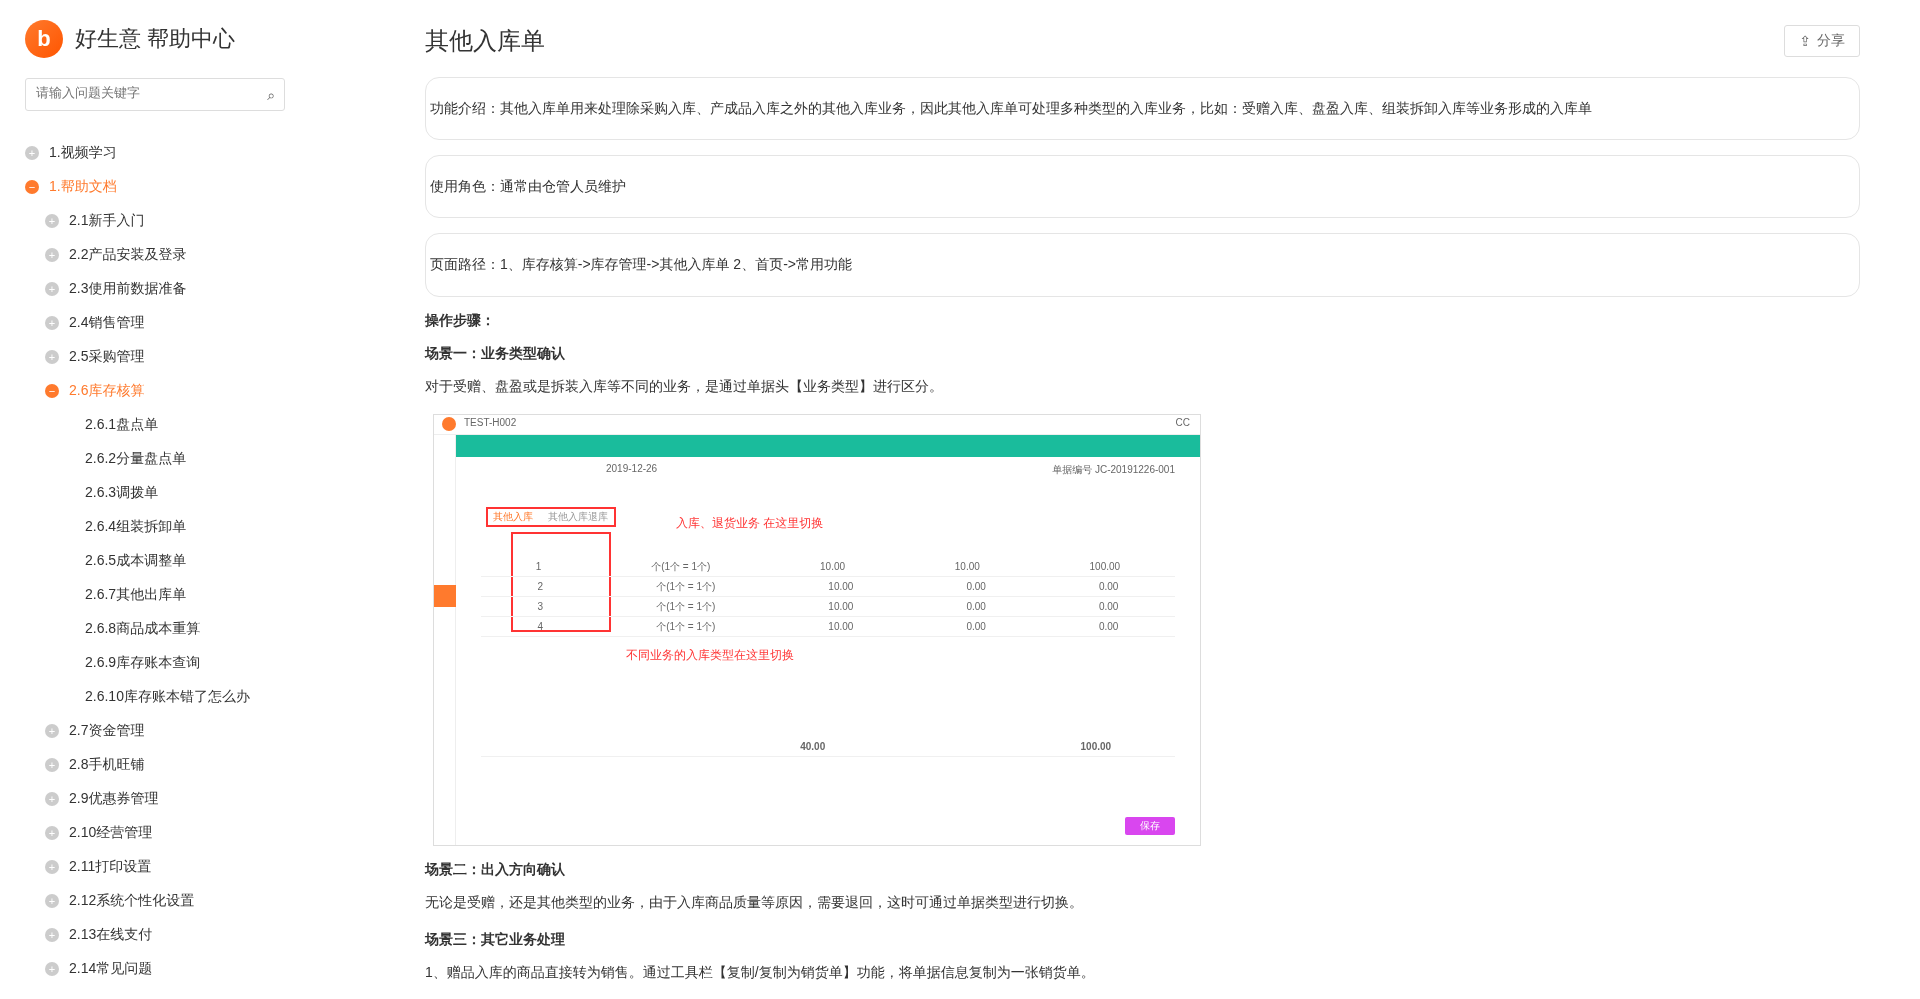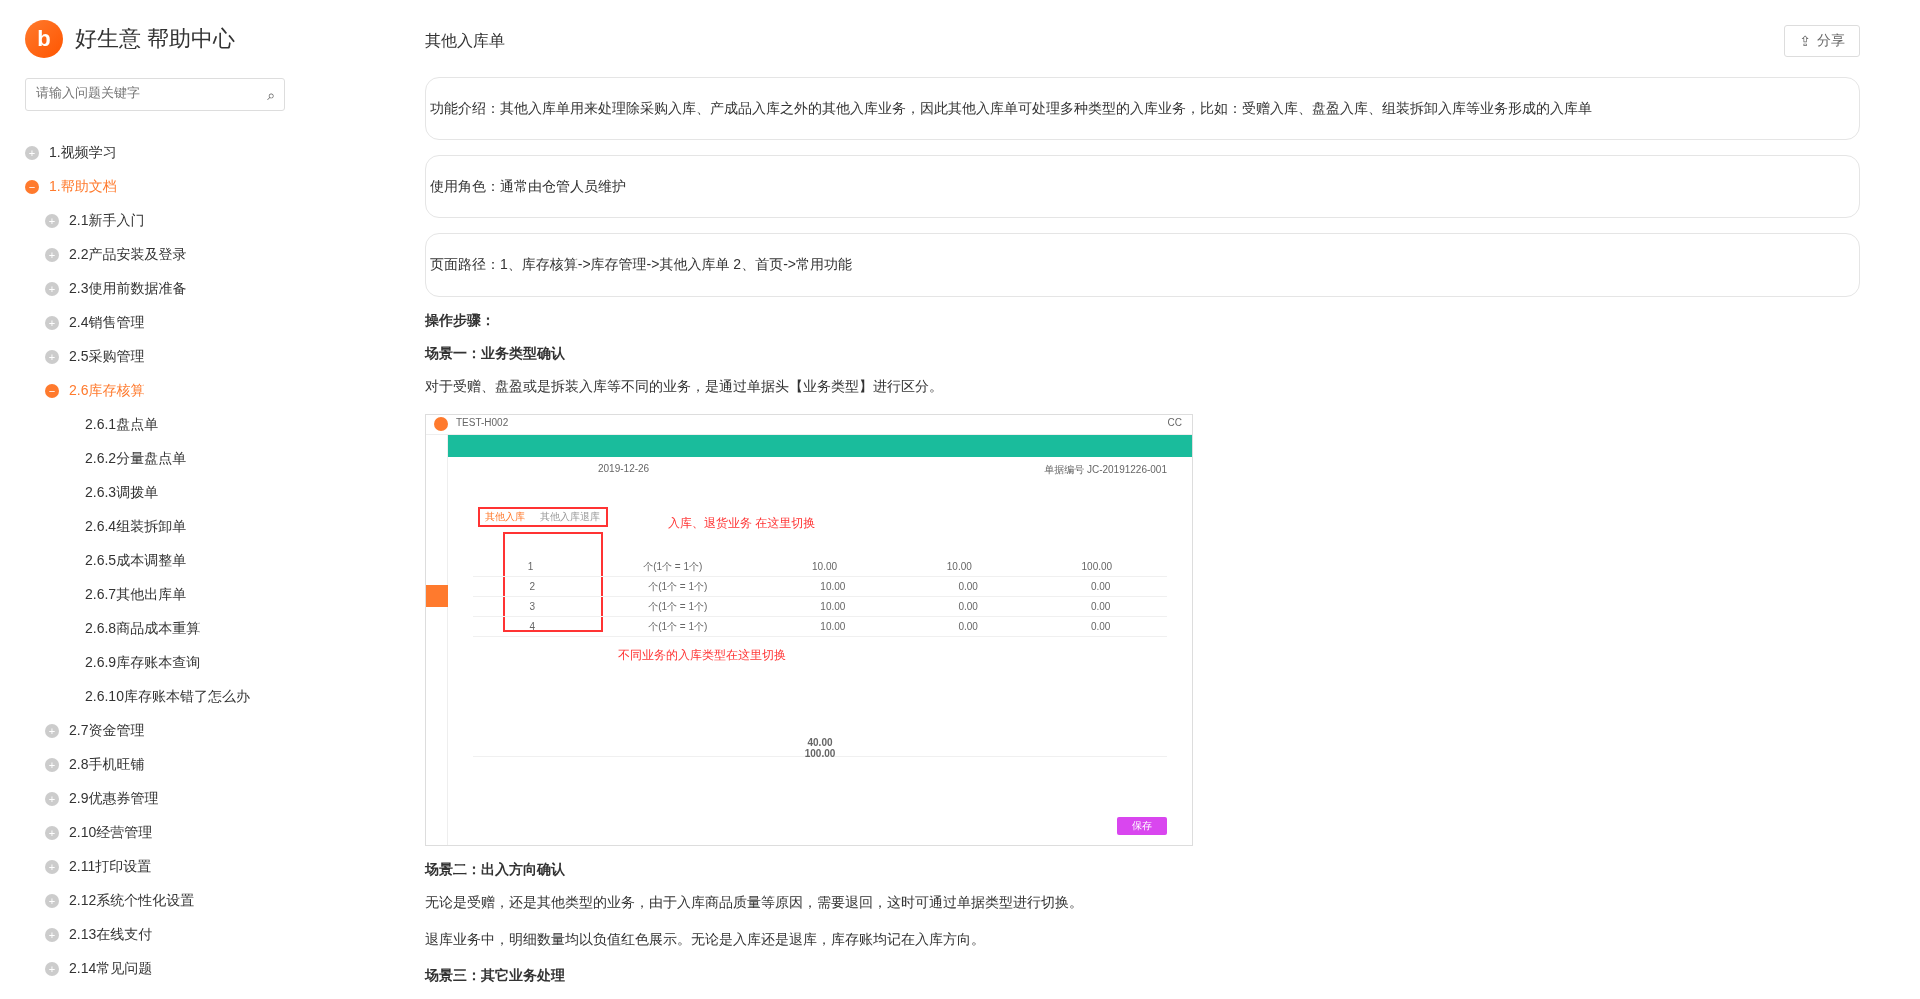--- a/index.html
+++ b/index.html
@@ -15,27 +15,27 @@
 .nav-list { list-style: none; }
 .nav-item { padding: 8px 0; display: flex; align-items: center; cursor: pointer; font-size: 14px; }
 .nav-item .plus-minus { width: 14px; height: 14px; border-radius: 50%; background: #ccc; color: #fff; display: flex; align-items: center; justify-content: center; font-size: 11px; margin-right: 10px; line-height: 1; flex-shrink: 0; }
 .nav-item.active > .plus-minus, .nav-item.expanded > .plus-minus { background: #ff7a2d; }
 .nav-item.active { color: #ff7a2d; }
 .nav-item.level-1 { padding-left: 20px; }
 .nav-item.level-2 { padding-left: 60px; }
 .nav-item.level-2.active-leaf { color: #ff7a2d; }
 .main { flex: 1; padding: 25px 60px 25px 115px; }
 .main-header { display: flex; justify-content: space-between; align-items: center; margin-bottom: 20px; }
-.page-title { font-size: 16px; font-weight: 500; color: #333; }
+.page-title { font-size: 24px; font-weight: 500; color: #333; }
 .share-btn { border: 1px solid #ddd; padding: 6px 14px; border-radius: 3px; color: #666; background: #fff; cursor: pointer; font-size: 14px; display: flex; align-items: center; gap: 6px; }
 .info-card { border: 1px solid #e5e5e5; border-radius: 14px; padding: 18px 4px; margin-bottom: 15px; font-size: 14px; color: #333; line-height: 1.8; }
 .info-label { font-weight: 500; }
 .section-title { font-weight: 600; margin: 15px 0 10px 0; font-size: 14px; }
 .body-text { margin: 10px 0; line-height: 1.9; }
-.screenshot-placeholder { width: 768px; height: 432px; background: #f5f5f5; border: 1px solid #ddd; display: flex; align-items: center; justify-content: center; color: #999; font-size: 13px; margin: 15px 0; position: relative; overflow: hidden; }
+.screenshot-placeholder { width: 768px; height: 432px; background: #f5f5f5; border: 1px solid #ddd; display: flex; align-items: center; justify-content: center; color: #999; font-size: 13px; margin: 15px 8px; position: relative; overflow: hidden; }
 .scr-topbar { position: absolute; top: 0; left: 0; right: 0; height: 20px; background: #fff; border-bottom: 1px solid #eee; }
 .scr-logo { position: absolute; top: 2px; left: 8px; width: 14px; height: 14px; border-radius: 50%; background: #ff7a2d; }
 .scr-tabbar { position: absolute; top: 20px; left: 22px; right: 0; height: 22px; background: #1abc9c; }
 .scr-sidebar { position: absolute; top: 20px; left: 0; width: 22px; bottom: 0; background: #fff; border-right: 1px solid #eee; }
 .scr-orange-item { position: absolute; left: 0; width: 22px; height: 22px; background: #ff7a2d; top: 150px; }
 .scr-body { position: absolute; top: 42px; left: 22px; right: 0; bottom: 0; background: #fff; }
 .scr-redbox1 { position: absolute; top: 50px; left: 30px; width: 130px; height: 20px; border: 2px solid #ff3333; }
 .scr-redbox2 { position: absolute; top: 75px; left: 55px; width: 100px; height: 100px; border: 2px solid #ff3333; }
 .scr-redtext1 { position: absolute; top: 58px; left: 220px; color: #ff3333; font-size: 12px; }
 .scr-redtext2 { position: absolute; top: 190px; left: 170px; color: #ff3333; font-size: 12px; }
@@ -220,30 +220,29 @@
             <span>0.00</span>
             <span>0.00</span>
           </div>
         <div class="scr-table-row" style="top:160px;">
             <span>4</span>
             <span>个(1个 = 1个)</span>
             <span>10.00</span>
             <span>0.00</span>
             <span>0.00</span>
           </div>
-        <div class="scr-table-row" style="top:280px;font-weight:bold;flex-direction:column;">
+        <div class="scr-table-row" style="top:280px;font-weight:bold;">
             <span></span>
             <span></span>
             <span>40.00</span>
             <span></span>
             <span>100.00</span>
           </div>
         <div class="scr-save-btn">保存</div>
       </div>
     </div>
 
     <p class="section-title">场景二：出入方向确认</p>
     <p class="body-text">无论是受赠，还是其他类型的业务，由于入库商品质量等原因，需要退回，这时可通过单据类型进行切换。</p>
-    <p class="body-text">退库业务中，明细数量均以负值红色展示。无论是入库还是退库，库存账均记在入库方向。</p>
     <p class="section-title">场景三：其它业务处理</p>
     <p class="body-text">1、赠品入库的商品直接转为销售。通过工具栏【复制/复制为销货单】功能，将单据信息复制为一张销货单。</p>
   </main>
 </div>
 
 </body></html>

